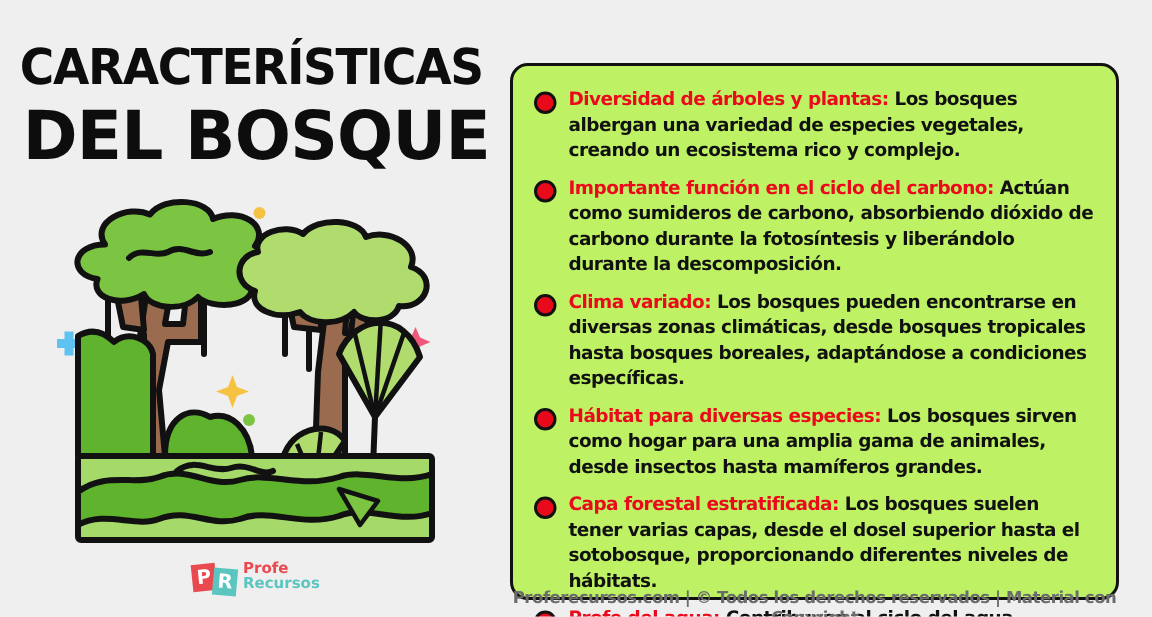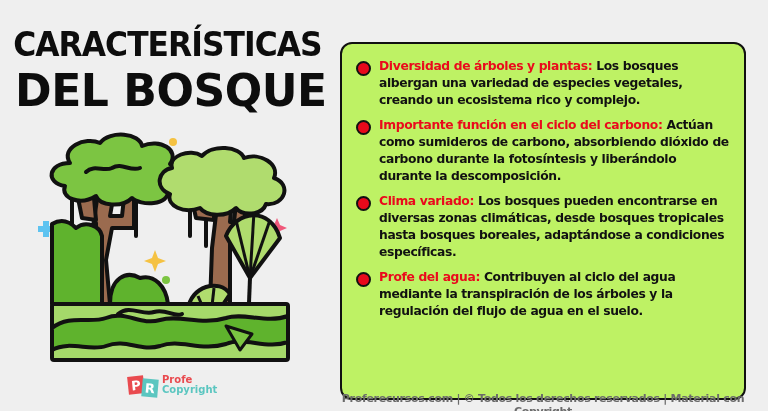--- a/index.html
+++ b/index.html
@@ -107,36 +107,44 @@
   <path d="M22 200 C40 186 60 196 76 190 C96 182 110 198 130 192 C150 186 170 198 196 190 C214 184 236 196 258 188 L258 214 C236 222 214 208 196 216 C170 224 150 210 130 218 C110 224 96 210 76 218 C60 224 40 212 22 222Z" fill="#5fb32d" stroke="#111" stroke-width="4" stroke-linejoin="round"></path>
   <path d="M88 186 C100 176 112 188 124 184 C136 180 144 190 152 186" fill="none" stroke="#111" stroke-width="4" stroke-linecap="round"></path>
   <path d="M196 198 L210 222 L222 206Z" fill="#7cc542" stroke="#111" stroke-width="3" stroke-linejoin="round"></path>
 </svg>
 
 <div class="logo">
   <span class="p">P</span>
   <span class="r">R</span>
   <span class="txt">
     <span class="t1">Profe</span>
-    <span class="t2">Copyright</span>
+    <span class="t2">Recursos</span>
   </span>
 </div>
 
 <div class="panel">
   <div class="item">
     <span class="bullet"></span>
     <div class="itext"><span class="head">Diversidad de árboles y plantas:</span><span> Los bosques albergan una variedad de especies vegetales, creando un ecosistema rico y complejo.</span></div>
   </div>
   <div class="item">
     <span class="bullet"></span>
     <div class="itext"><span class="head">Importante función en el ciclo del carbono:</span><span> Actúan como sumideros de carbono, absorbiendo dióxido de carbono durante la fotosíntesis y liberándolo durante la descomposición.</span></div>
   </div>
   <div class="item">
     <span class="bullet"></span>
     <div class="itext"><span class="head">Clima variado:</span><span> Los bosques pueden encontrarse en diversas zonas climáticas, desde bosques tropicales hasta bosques boreales, adaptándose a condiciones específicas.</span></div>
   </div>
   <div class="item">
     <span class="bullet"></span>
+    <div class="itext"><span class="head">Hábitat para diversas especies:</span><span> Los bosques sirven como hogar para una amplia gama de animales, desde insectos hasta mamíferos grandes.</span></div>
+  </div>
+  <div class="item">
+    <span class="bullet"></span>
+    <div class="itext"><span class="head">Capa forestal estratificada:</span><span> Los bosques suelen tener varias capas, desde el dosel superior hasta el sotobosque, proporcionando diferentes niveles de hábitats.</span></div>
+  </div>
+  <div class="item">
+    <span class="bullet"></span>
     <div class="itext"><span class="head">Profe del agua:</span><span> Contribuyen al ciclo del agua mediante la transpiración de los árboles y la regulación del flujo de agua en el suelo.</span></div>
   </div>
 </div>
 
 <div class="footer">Proferecursos.com | © Todos los derechos reservados | Material con Copyright</div>
 
 </body></html>

